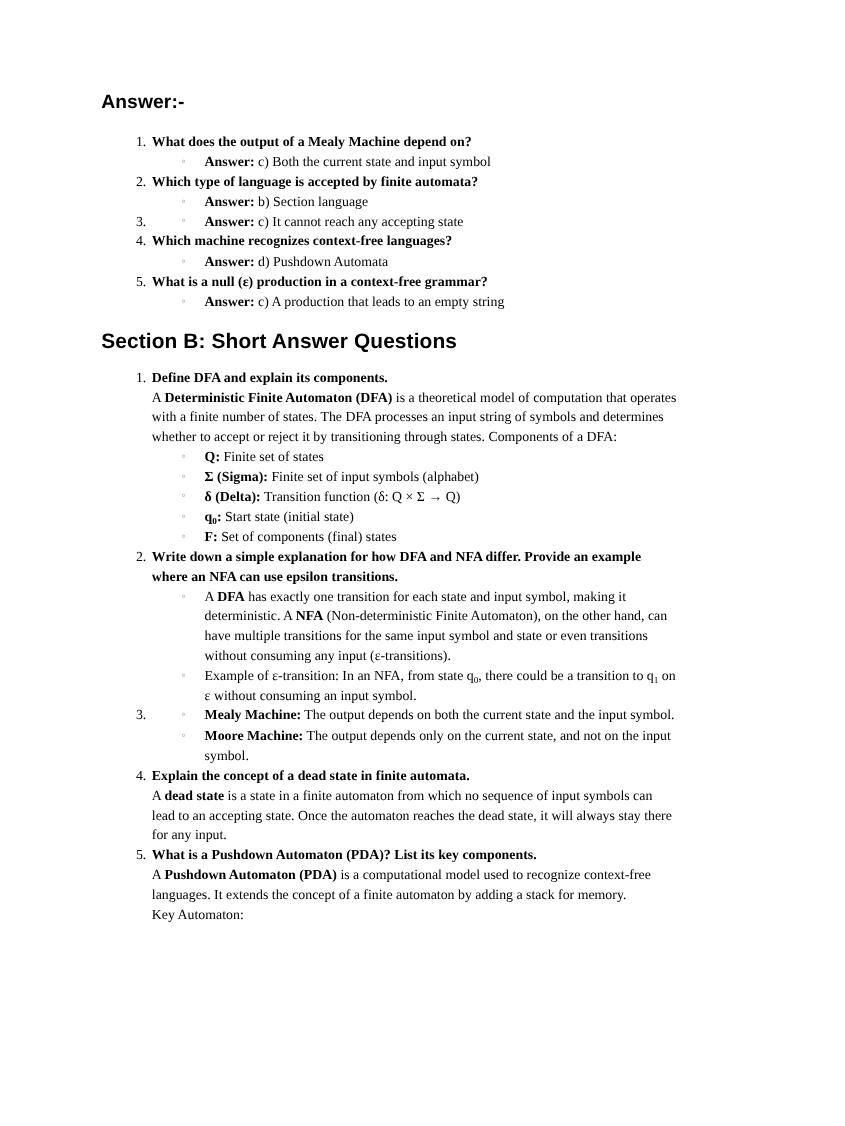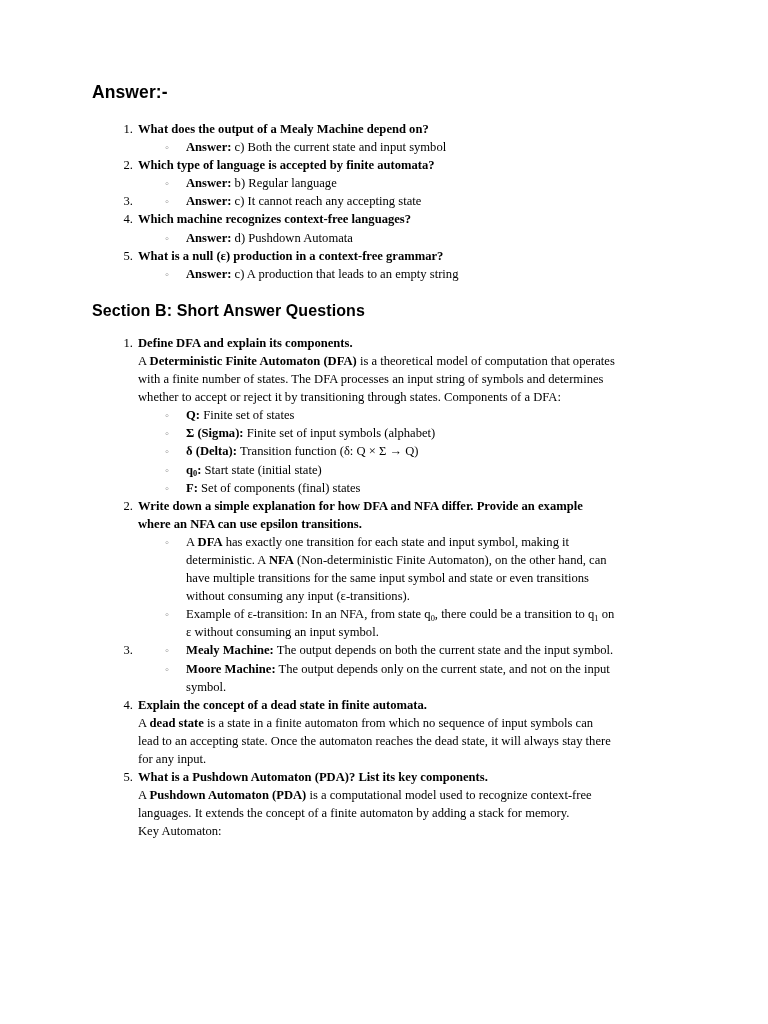--- a/index.html
+++ b/index.html
@@ -27,21 +27,21 @@
 
   
   h1.doc-title {
     font-size: 17.5px;
     font-weight: bold;
     line-height: 21px;
     margin: 0 0 17px 0;
     letter-spacing: 0.1px;
   }
   h2.section-title {
-    font-size: 16px;
+    font-size: 19px;
     font-weight: bold;
     line-height: 19px;
     margin: 18px 0 14px 0;
     letter-spacing: 0.1px;
   }
 
   
   ol.qlist {
     margin: 0;
     padding: 0 0 0 46px;
@@ -123,21 +123,21 @@
           <span class="bullet">◦</span>
           <span class="lbl">Answer:</span><span> c) Both the current state and input symbol</span>
         </li>
       </ul>
     </li>
     <li>
       <span class="q-prompt">Which type of language is accepted by finite automata?</span>
       <ul class="sublist">
         <li>
           <span class="bullet">◦</span>
-          <span class="lbl">Answer:</span><span> b) Regular language</span>
+          <span class="lbl">Answer:</span><span> b) Section language</span>
         </li>
       </ul>
     </li>
     <li>
       <ul class="sublist">
         <li>
           <span class="bullet">◦</span>
           <span class="lbl">Answer:</span><span> c) It cannot reach any accepting state</span>
         </li>
       </ul>

